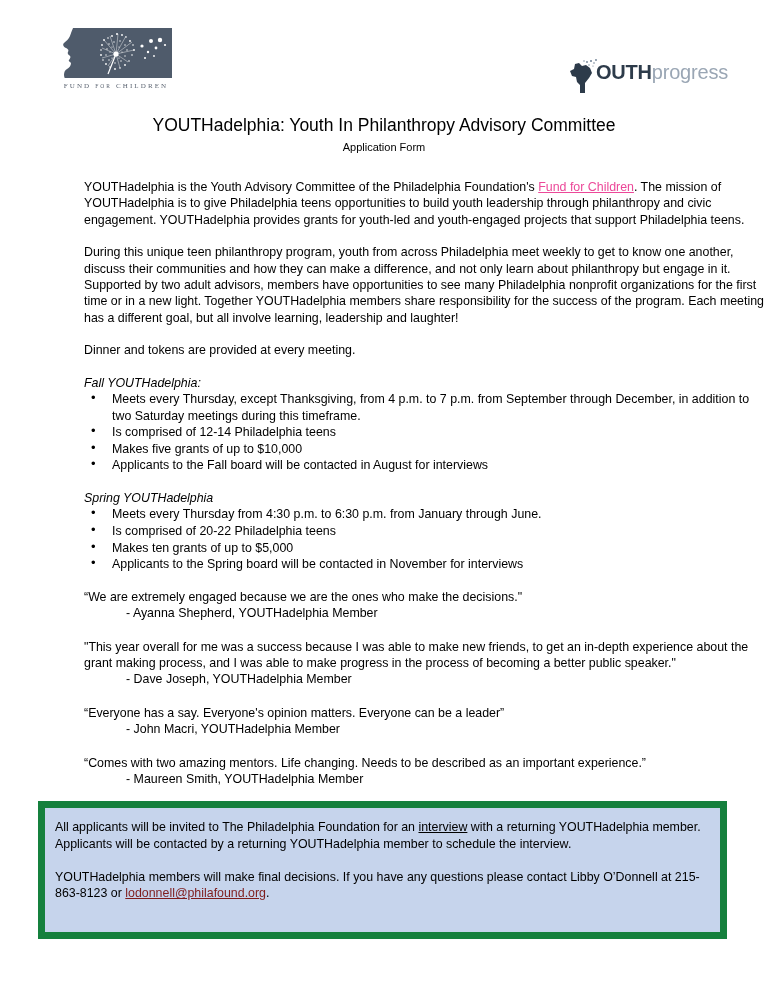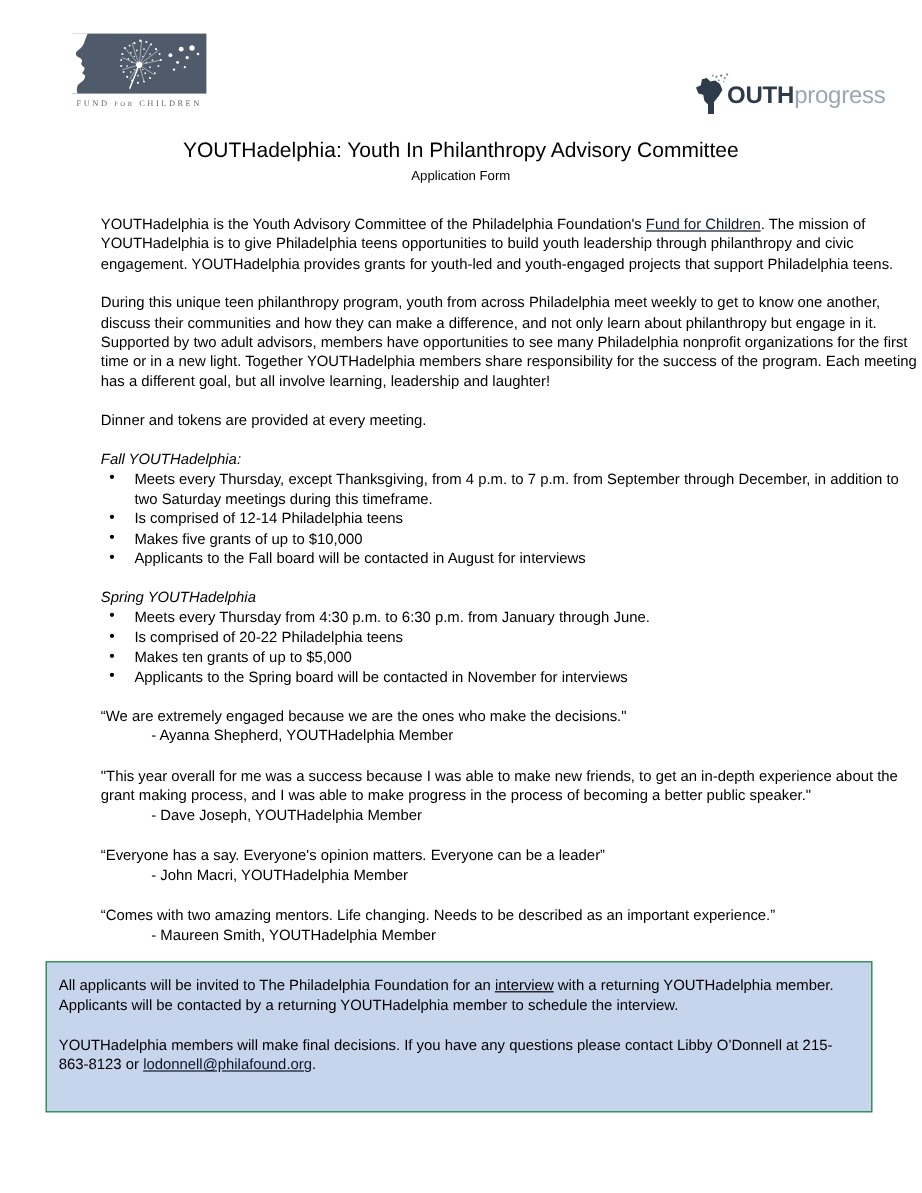--- a/index.html
+++ b/index.html
@@ -62,25 +62,25 @@
     color: #5d6673;
     text-align: center;
     white-space: nowrap;
   }
   .ffc-words .sm {
     font-size: 5.5px;
   }
 
   .youth-logo {
     position: absolute;
-    right: 30px;
+    right: 40px;
     top: 55px;
     height: 40px;
     display: flex;
-    align-items: flex-end;
+    align-items: center;
     white-space: nowrap;
   }
   .youth-y {
     width: 28px;
     height: 36px;
     margin-right: -2px;
     position: relative;
     top: 2px;
   }
   .youth-dark {
@@ -132,25 +132,25 @@
   p.para {
     font-size: 12.4px;
     line-height: 16.4px;
     margin: 0;
     text-align: left;
   }
   .gap-sm { height: 16px; }
   .gap-md { height: 17px; }
 
   a.link-orange {
-    color: #0f172a;
+    color: #ec4899;
     text-decoration: underline;
   }
   a.link-blue {
-    color: #0f172a;
+    color: #7f1d1d;
     text-decoration: underline;
   }
   .uline { text-decoration: underline; }
 
   .section-head {
     font-size: 12.4px;
     line-height: 16.4px;
     font-style: italic;
     margin: 0;
   }
@@ -186,21 +186,21 @@
     line-height: 16.4px;
     margin: 0;
     padding-left: 42px;
   }
 
   
   .callout {
     margin-left: 38px;
     margin-right: 41px;
     background: #c6d4ec;
-    border: 1px solid #15803d;
+    border: 7px solid #15803d;
     box-sizing: border-box;
     padding: 11px 16px 30px 10px;
   }
   .callout p {
     font-size: 12.4px;
     line-height: 16.6px;
     margin: 0;
   }
   .callout .spacer { height: 16px; }
 </style>

